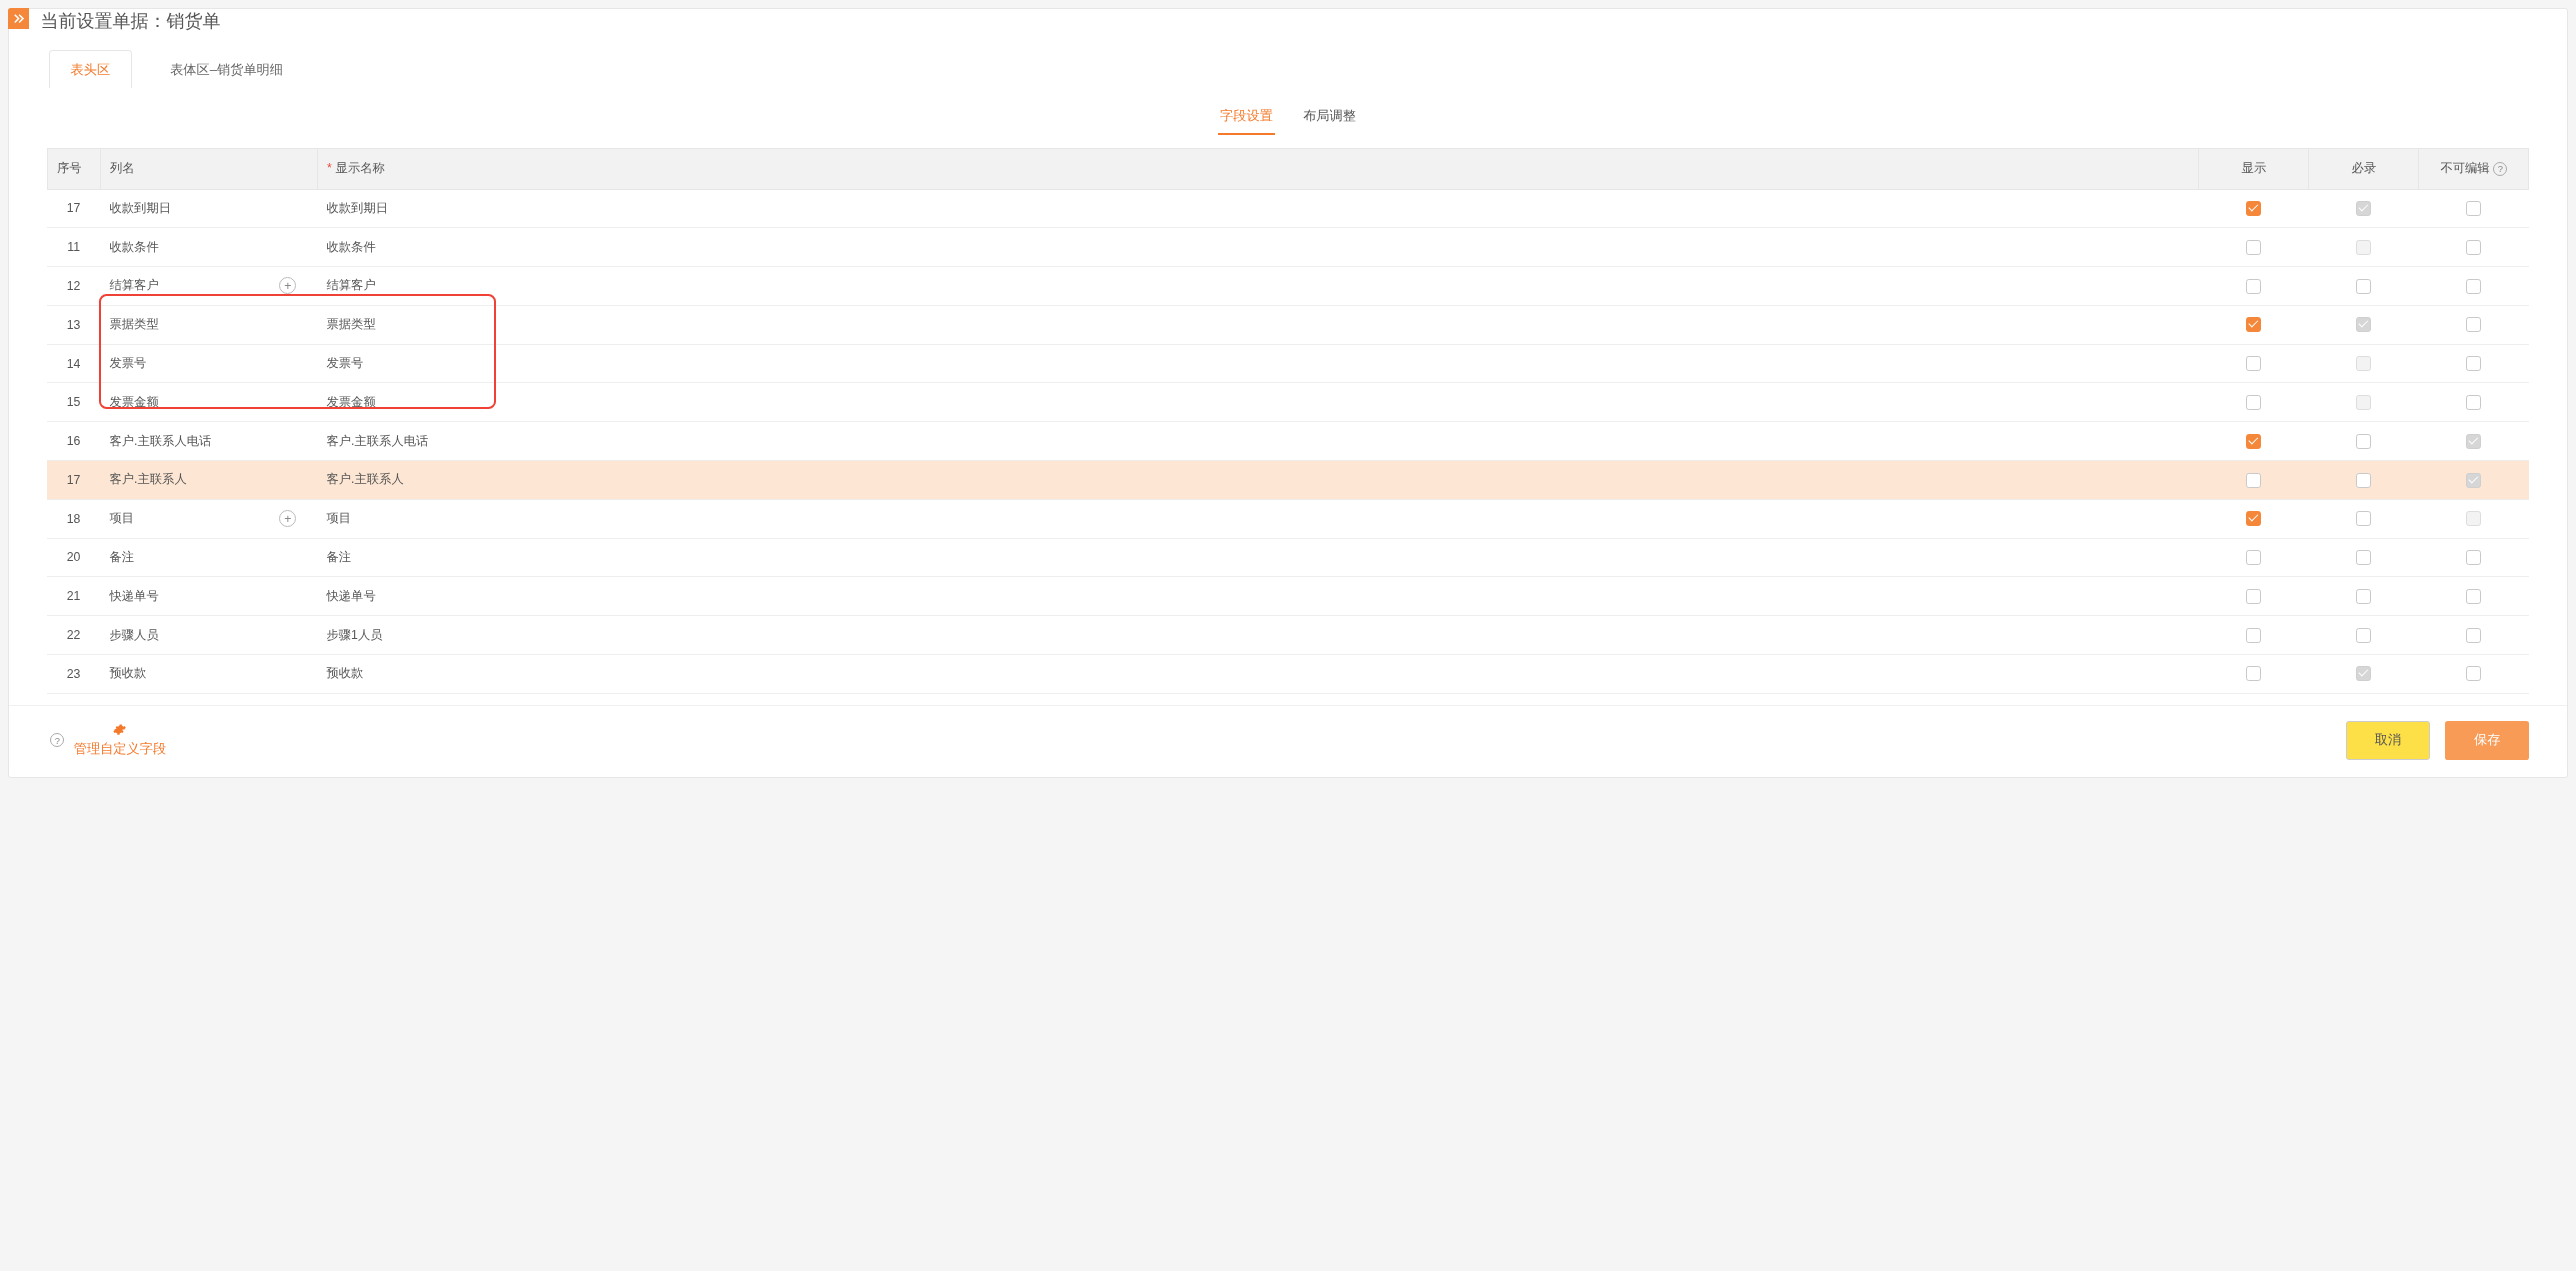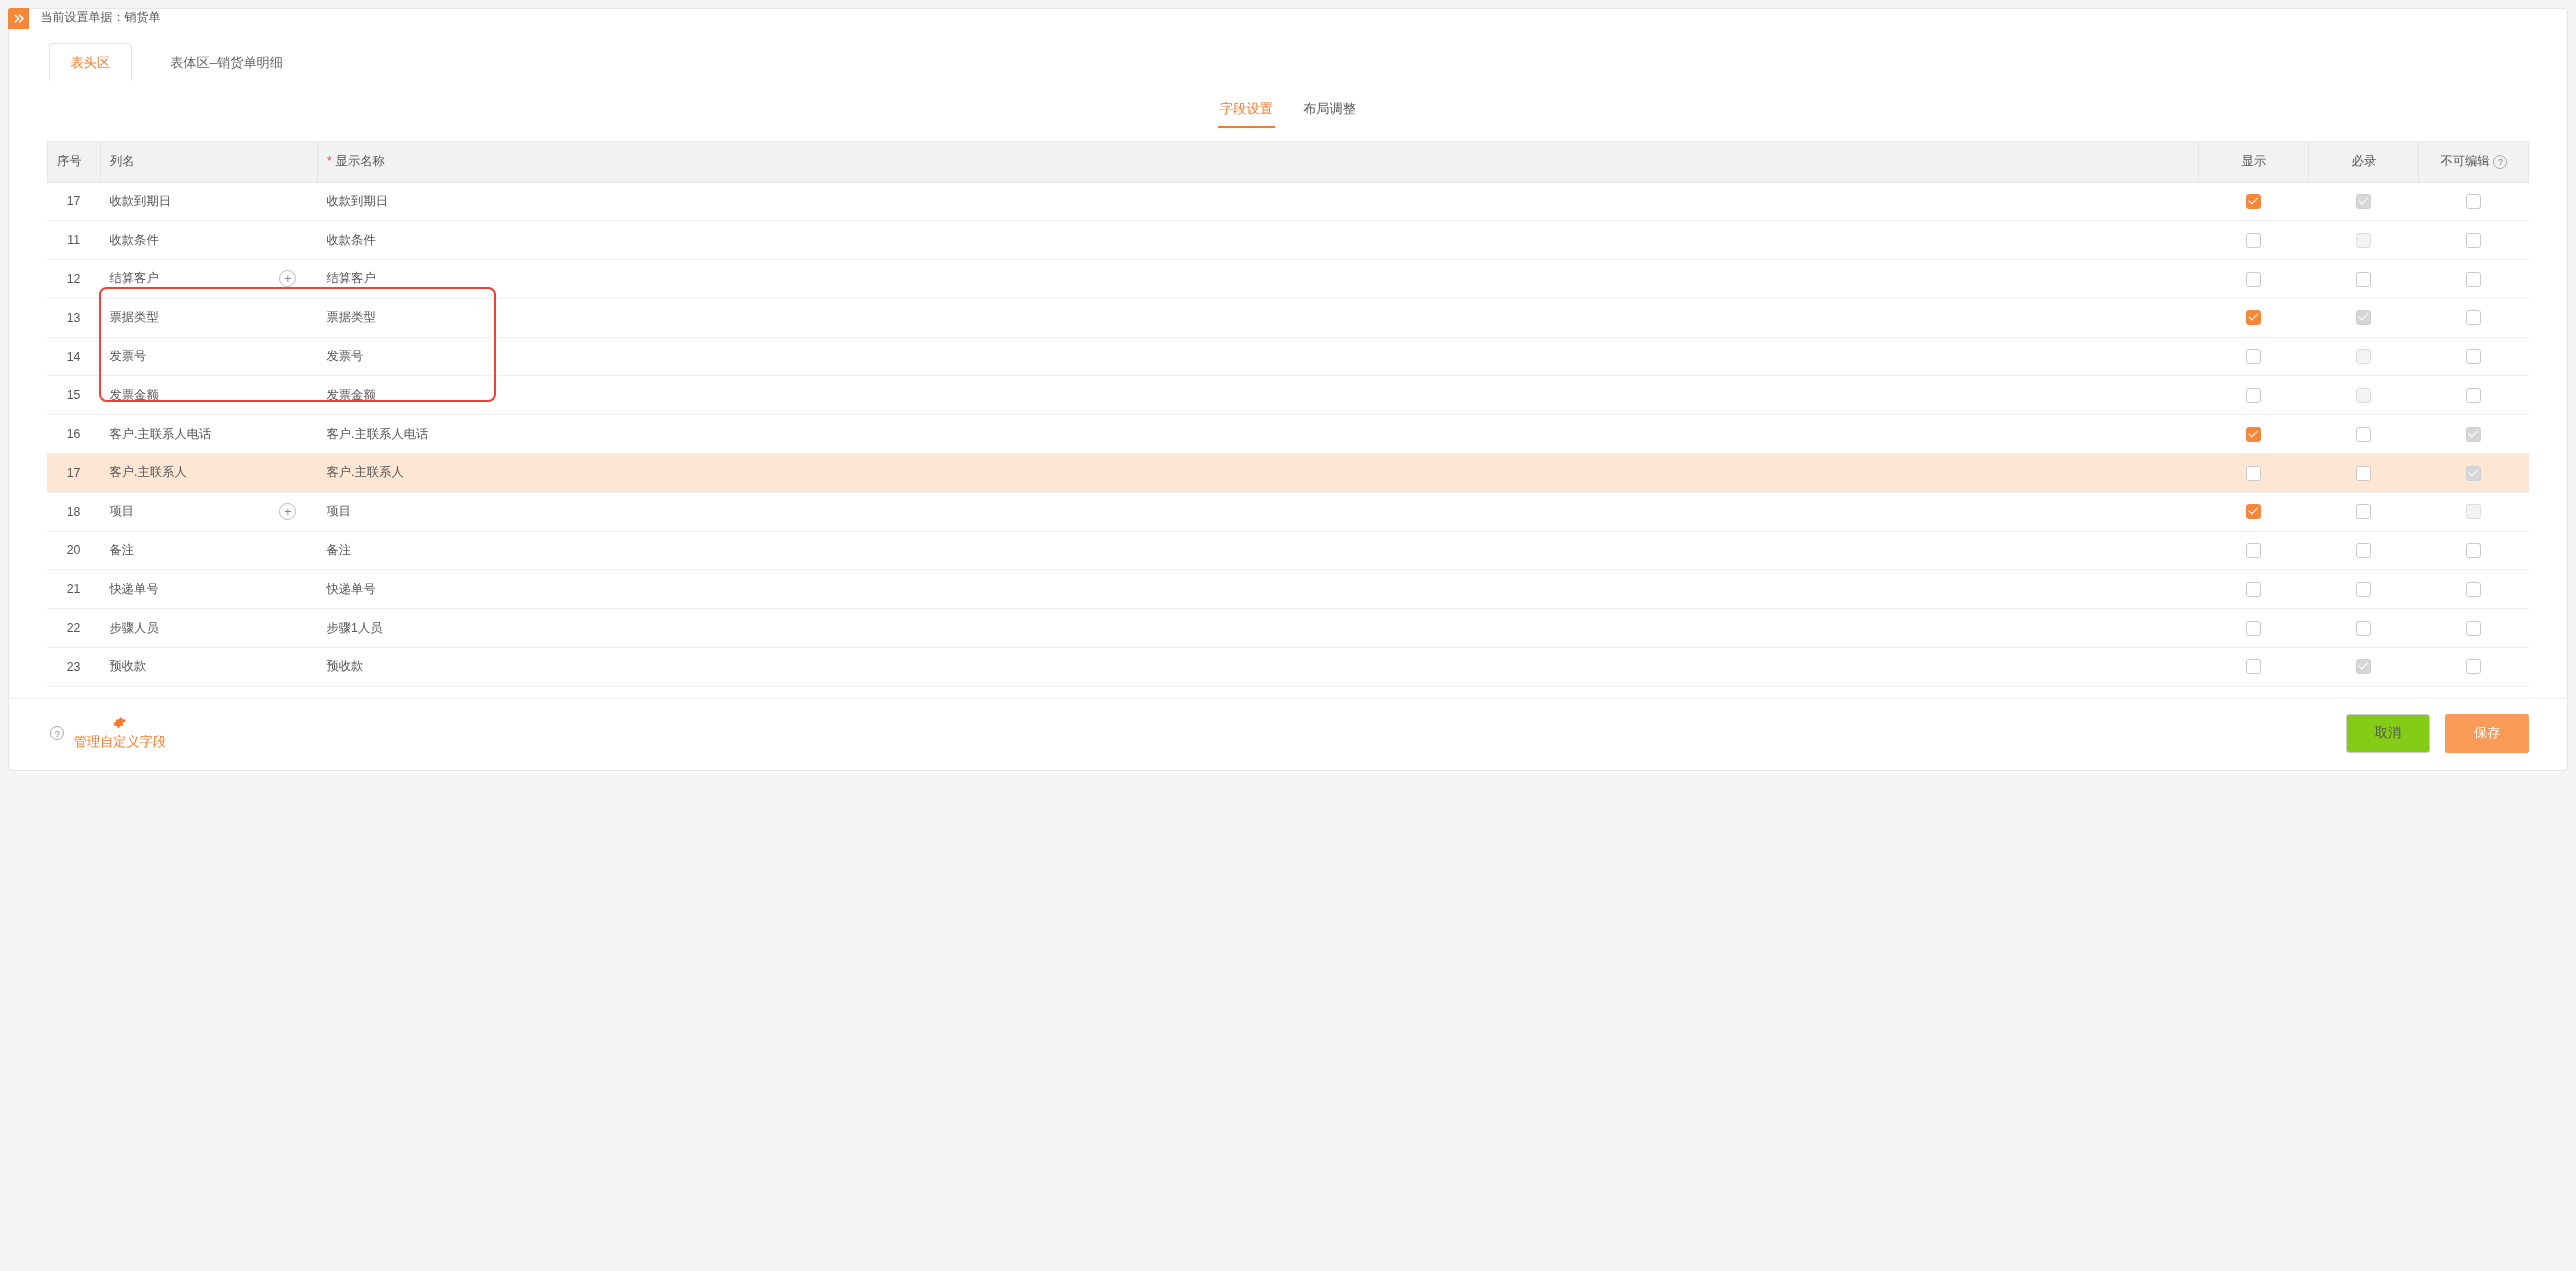--- a/index.html
+++ b/index.html
@@ -26,21 +26,21 @@
     display: flex;
     align-items: center;
     justify-content: center;
     color: #fff;
     cursor: pointer;
     border-top-left-radius: 2.8px;
   }
   .collapse-handle svg { width: 13.2px; height: 13.2px; fill: #fff; }
   .title-bar {
     padding-left: 32px;
-    font-size: 12px;
+    font-size: 18px;
     color: #555;
     margin-bottom: 17px;
   }
   .tabs-primary {
     display: flex;
     padding-left: 40px;
     gap: 16px;
     border-bottom: 0.9px solid transparent;
   }
   .tab-primary {
@@ -192,21 +192,21 @@
   }
   .gear-link svg { width: 13.2px; height: 13.2px; fill: #f5792a; }
   .btn {
     padding: 9.4px 28px;
     border-radius: 2.8px;
     font-size: 13.2px;
     cursor: pointer;
     border: 0.9px solid transparent;
   }
   .btn-default {
-    background: #84cc16;
+    background: #fde047;
     border-color: #ccc;
     color: #555;
   }
   .btn-primary {
     background: #f79b57;
     color: #fff;
     margin-left: 11.3px;
   }
   col.col-seq { width: 53px; }
   col.col-name { width: 217px; }

